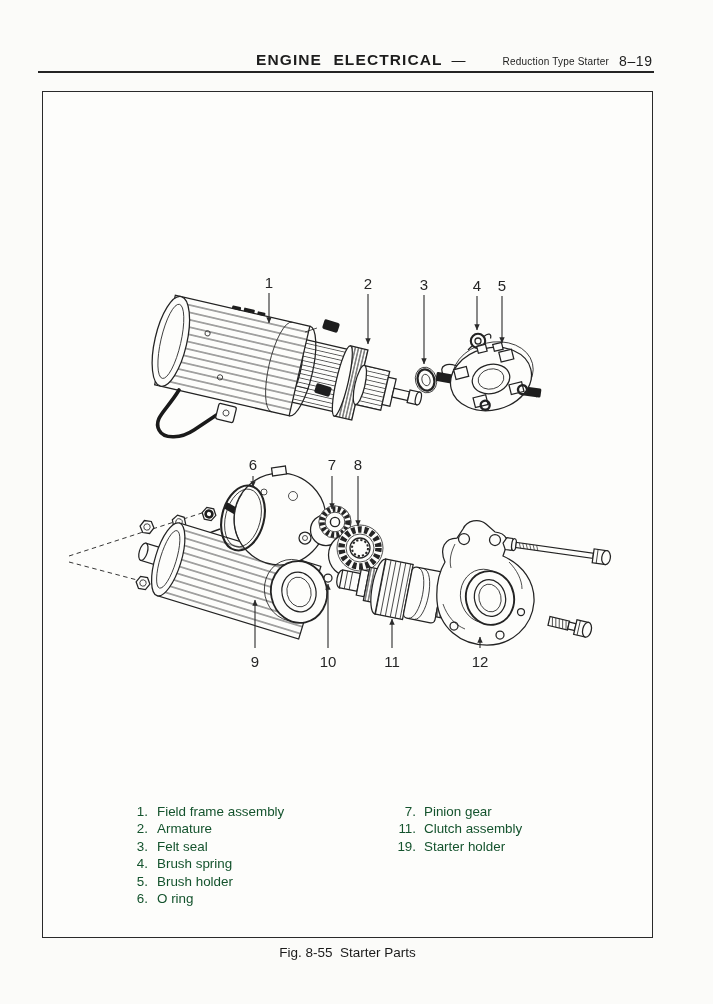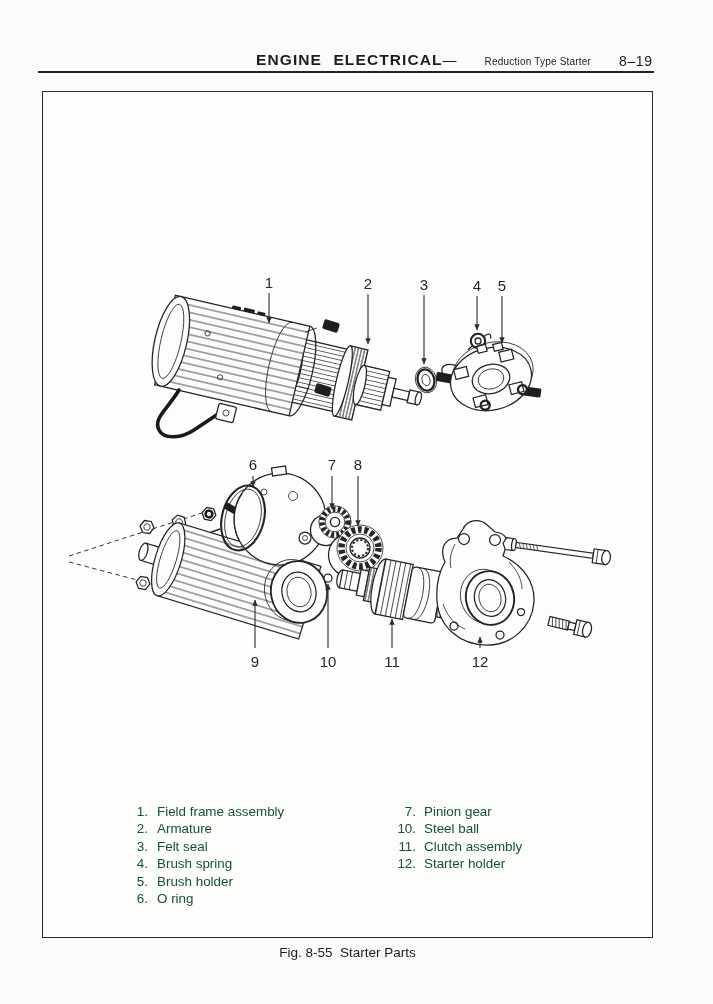--- a/index.html
+++ b/index.html
@@ -1,21 +1,21 @@
 <!DOCTYPE html>
 <html><head>
 <meta charset="utf-8">
 <style>
   html,body{margin:0;padding:0;}
   body{
     width:713px;height:1004px;position:relative;overflow:hidden;
     background:#fbfbf9;color:#1d1d1d;
     font-family:"Liberation Sans",sans-serif;
   }
-  .hdr{position:absolute;top:51px;left:256px;display:flex;align-items:baseline;white-space:nowrap;}
+  .hdr{position:absolute;top:51px;left:256px;display:flex;align-items:baseline;gap:9px;white-space:nowrap;}
   .hdr-section{font-weight:bold;font-size:15.5px;letter-spacing:1.1px;word-spacing:6px;}
   .hdr-dash{font-size:14px;}
   .hdr-sub{font-size:10px;letter-spacing:0.2px;padding-left:28px;}
   .hdr-page{position:absolute;top:53px;left:619px;font-size:14px;letter-spacing:0.6px;}
   .hdr-rule{position:absolute;top:71px;left:38px;width:616px;height:2px;background:#242424;}
   .figure-box{
     position:absolute;top:91px;left:42px;width:611px;height:847px;
     border:1.6px solid #2a2a2a;box-sizing:border-box;background:#fdfdfb;
   }
   .diagram{position:absolute;top:0;left:0;}
@@ -335,19 +335,18 @@
   <div class="plist col-left">
     <div class="part-row"><span class="pnum">1.</span><span>Field frame assembly</span></div>
     <div class="part-row"><span class="pnum">2.</span><span>Armature</span></div>
     <div class="part-row"><span class="pnum">3.</span><span>Felt seal</span></div>
     <div class="part-row"><span class="pnum">4.</span><span>Brush spring</span></div>
     <div class="part-row"><span class="pnum">5.</span><span>Brush holder</span></div>
     <div class="part-row"><span class="pnum">6.</span><span>O ring</span></div>
   </div>
   <div class="plist col-right">
     <div class="part-row"><span class="pnum">7.</span><span>Pinion gear</span></div>
-    <div class="part-row"><span class="pnum">10.</span><span>Steel ball</span></div>
     <div class="part-row"><span class="pnum">11.</span><span>Clutch assembly</span></div>
-    <div class="part-row"><span class="pnum">12.</span><span>Starter holder</span></div>
+    <div class="part-row"><span class="pnum">19.</span><span>Starter holder</span></div>
   </div>
 </div>
 
 <div class="caption">Fig. 8-55  Starter Parts</div>
 
 </body></html>

